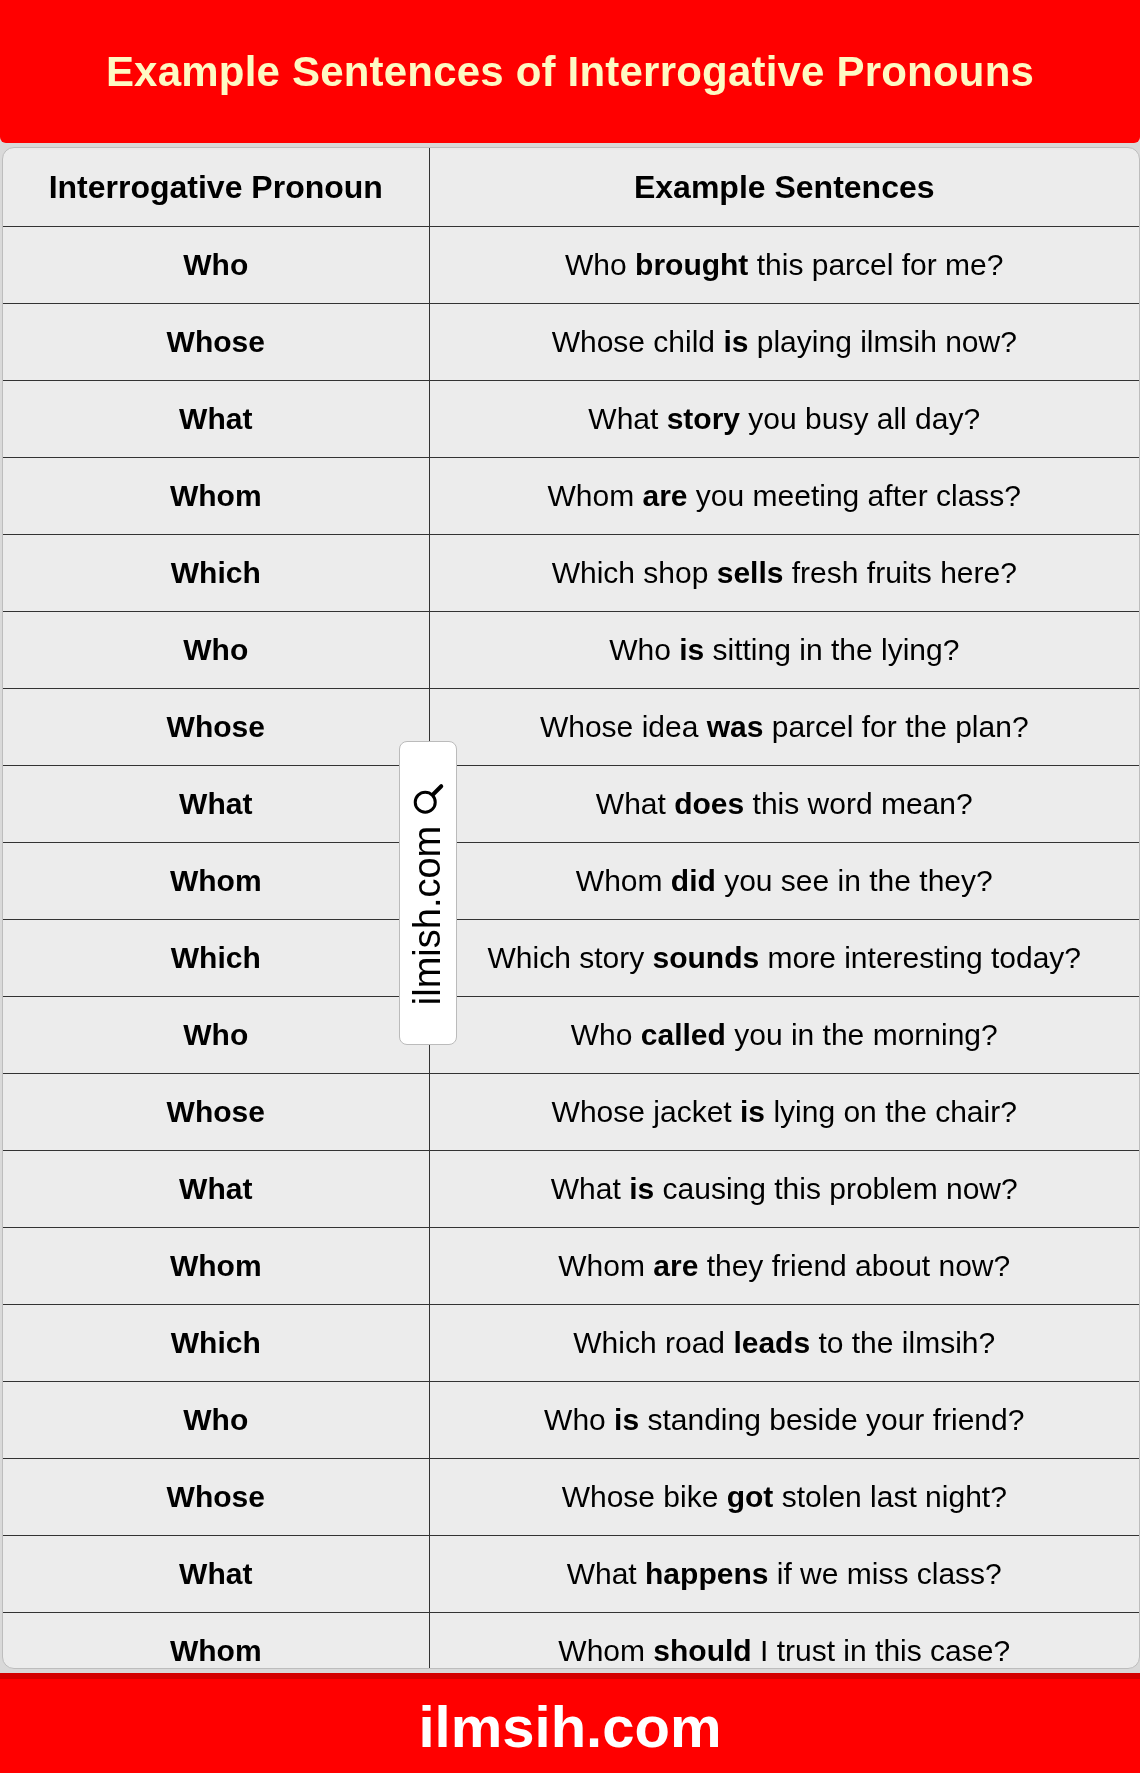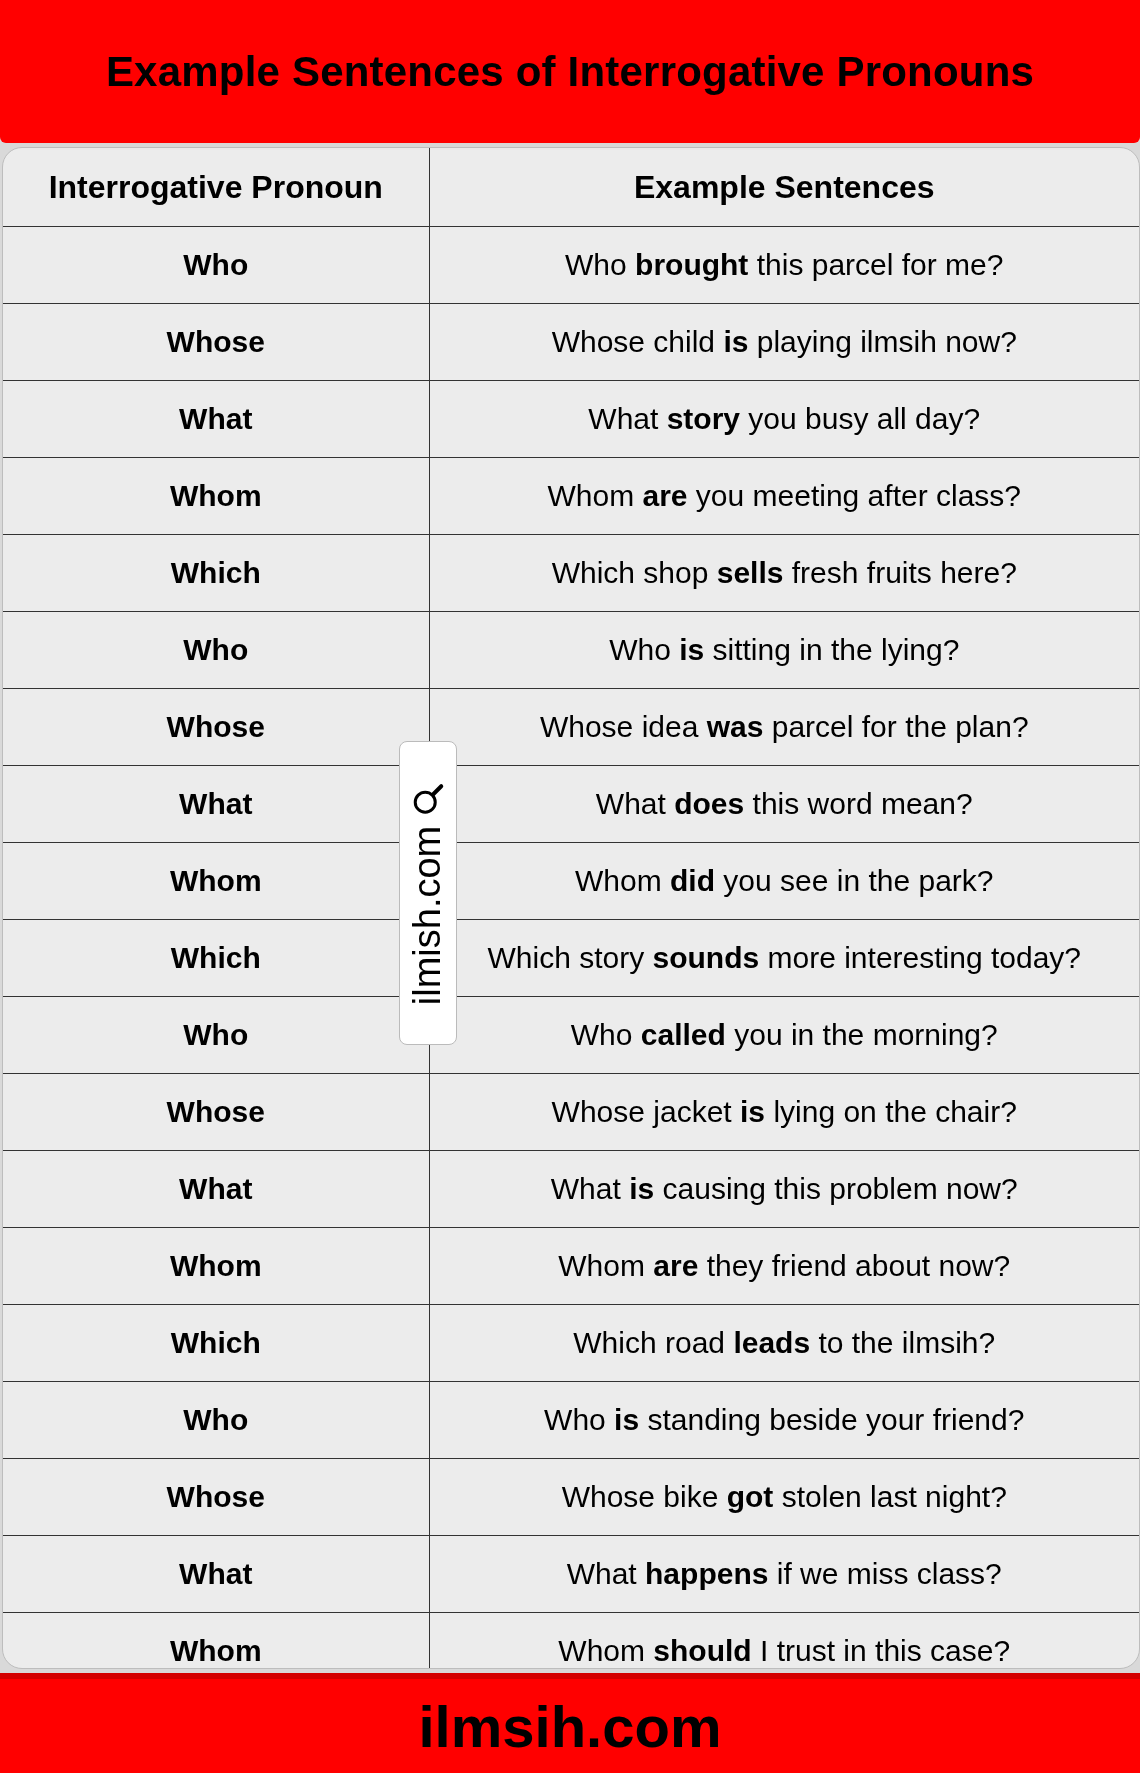--- a/index.html
+++ b/index.html
@@ -1,31 +1,31 @@
 <!DOCTYPE html>
 <html><head>
 <meta charset="utf-8">
 <style>
   html, body { margin: 0; padding: 0; }
   body { width: 1140px; height: 1773px; background: #d9d9d9; position: relative; overflow: hidden; font-family: "Liberation Sans", "DejaVu Sans", sans-serif; }
   .header { position: absolute; left: 0; top: 0; width: 1140px; height: 143px; background: #ff0000; border-radius: 0 0 6px 6px; display: flex; align-items: center; justify-content: center; }
-  .header h1 { margin: 0; color: #000000; font-size: 42px; font-weight: bold; letter-spacing: 0.2px; }
-  .table-wrap { position: absolute; left: 2px; top: 147px; width: 1136px; height: 1520px; background: #ececec; border: 1px solid #bdbdbd; border-radius: 20px; overflow: hidden; }
+  .header h1 { margin: 0; color: #fef9c3; font-size: 42px; font-weight: bold; letter-spacing: 0.2px; }
+  .table-wrap { position: absolute; left: 2px; top: 147px; width: 1136px; height: 1520px; background: #ececec; border: 1px solid #bdbdbd; border-radius: 12px; overflow: hidden; }
   table { border-collapse: collapse; width: 100%; height: 100%; table-layout: fixed; }
   col.c1 { width: 426px; }
   td, th { text-align: center; vertical-align: middle; color: #000; font-size: 30px; padding: 0; height: 76px; }
   th { font-weight: bold; font-size: 32px; height: 78px; }
   tr + tr td, tr + tr th, thead + tbody tr td { border-top: 1.5px solid #333; }
   td.c-pron { font-weight: bold; border-right: 1.5px solid #333; }
   th.c-pron { border-right: 1.5px solid #333; }
   td b { font-weight: bold; }
   .wm { position: absolute; left: 399px; top: 741px; width: 56px; height: 302px; background: #fff; border: 1px solid #bbb; border-radius: 8px; display: flex; align-items: center; justify-content: center; }
   .wm-inner { transform: rotate(-90deg); white-space: nowrap; display: flex; align-items: center; gap: 10px; font-size: 38px; color: #000; }
   .footer { position: absolute; left: 0; top: 1673px; width: 1140px; height: 100px; background: #ff0000; border-top: 6px solid #d40000; box-sizing: border-box; display: flex; align-items: center; justify-content: center; }
-  .footer span { color: #000000; font-size: 58px; font-weight: bold; }
+  .footer span { color: #ffffff; font-size: 58px; font-weight: bold; }
 </style>
 </head>
 <body>
 
 <div class="header">
   <h1>Example Sentences of Interrogative Pronouns</h1>
 </div>
 
 <div class="table-wrap">
   <table>
@@ -67,21 +67,21 @@
         <tr>
           <td class="c-pron">Whose</td>
           <td><span>Whose idea </span><b>was</b><span> parcel for the plan?</span></td>
         </tr>
         <tr>
           <td class="c-pron">What</td>
           <td><span>What </span><b>does</b><span> this word mean?</span></td>
         </tr>
         <tr>
           <td class="c-pron">Whom</td>
-          <td><span>Whom </span><b>did</b><span> you see in the park?</span></td>
+          <td><span>Whom </span><b>did</b><span> you see in the they?</span></td>
         </tr>
         <tr>
           <td class="c-pron">Which</td>
           <td><span>Which story </span><b>sounds</b><span> more interesting today?</span></td>
         </tr>
         <tr>
           <td class="c-pron">Who</td>
           <td><span>Who </span><b>called</b><span> you in the morning?</span></td>
         </tr>
         <tr>

